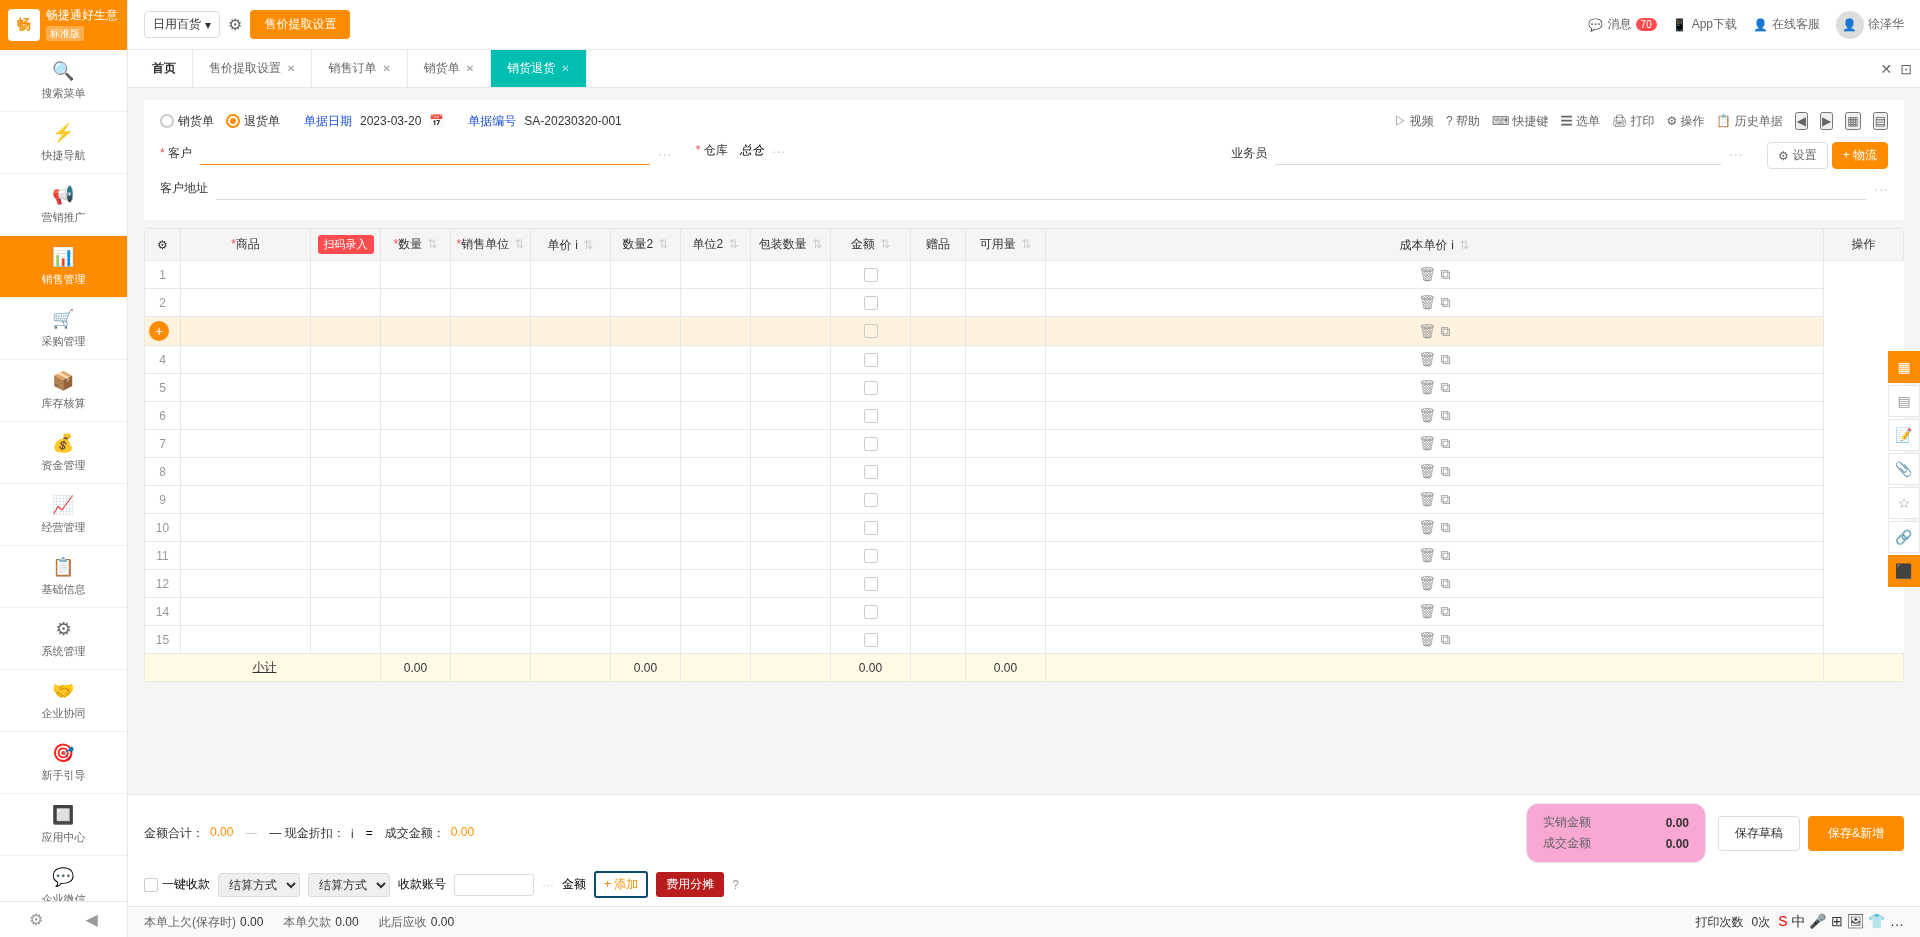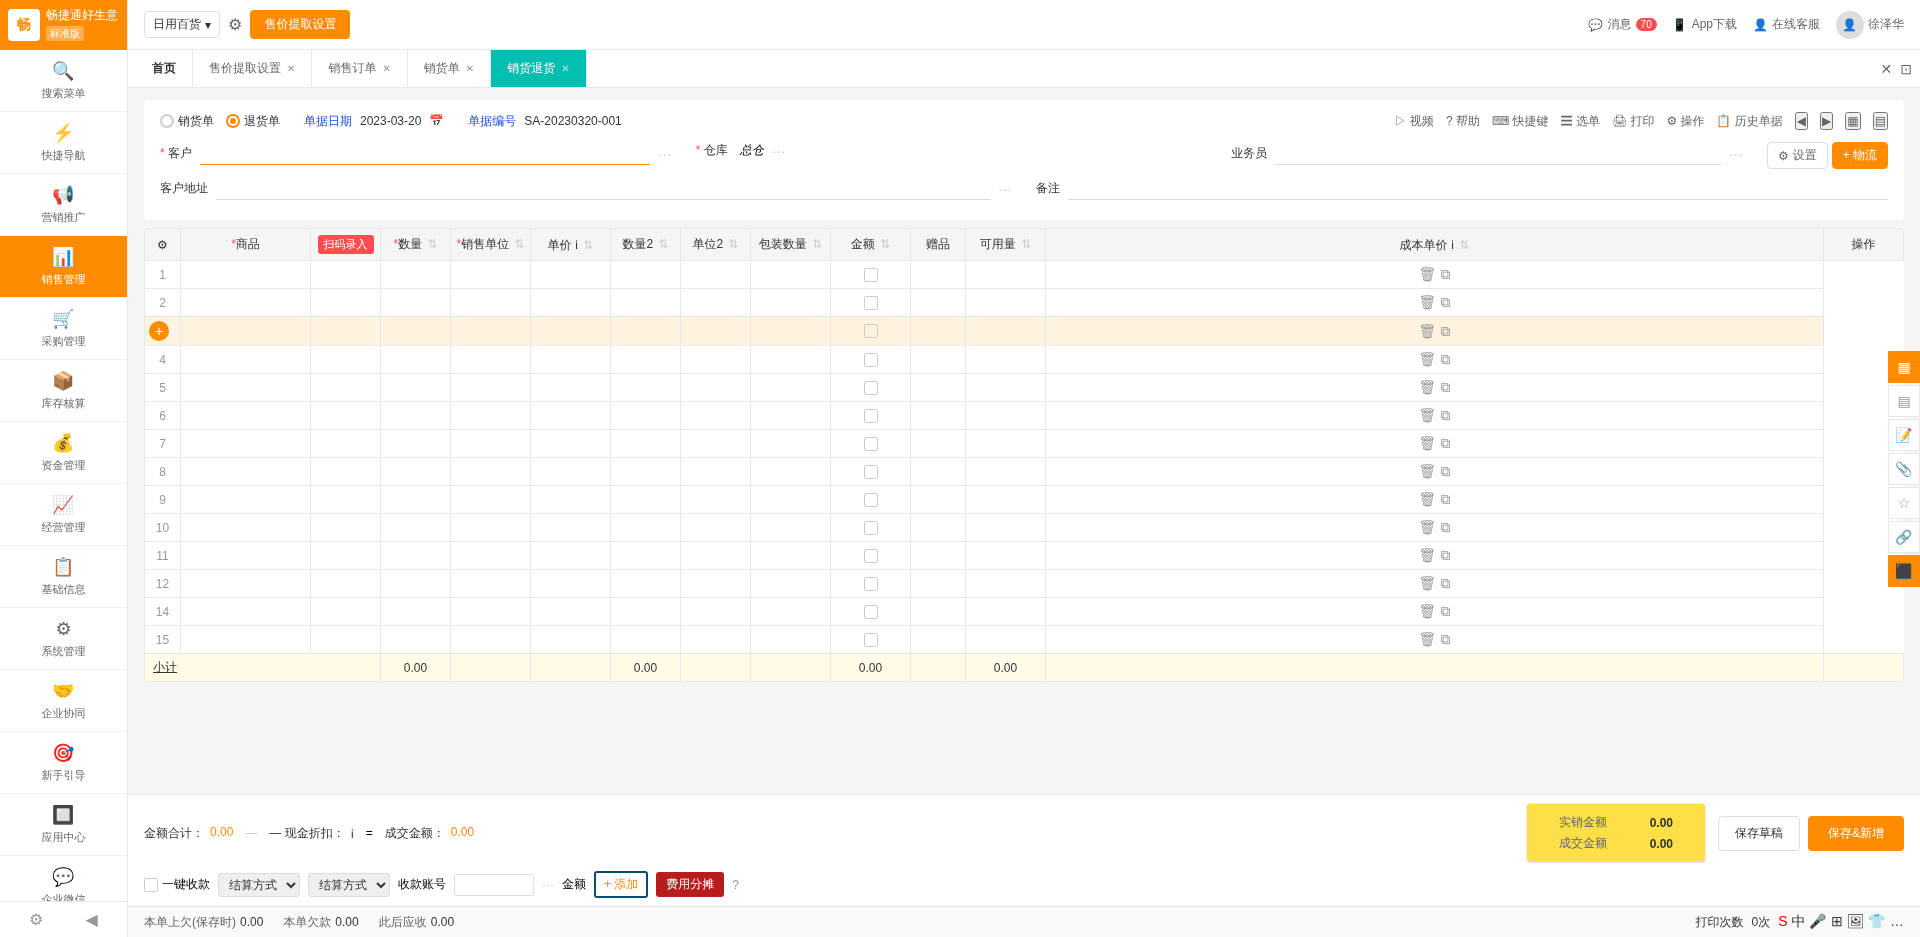--- a/index.html
+++ b/index.html
@@ -79,21 +79,21 @@
     tr.active-row td { background: #fff3e0; }
     .row-num { color: #999; }
     .add-row-btn { width: 20px; height: 20px; background: #ff8c00; color: #fff; border: none; border-radius: 50%; cursor: pointer; font-size: 14px; display: flex; align-items: center; justify-content: center; }
     .scan-btn { background: #ff4d4f; color: #fff; border: none; border-radius: 3px; padding: 2px 6px; font-size: 11px; cursor: pointer; }
     .col-sort { color: #ccc; margin-left: 2px; cursor: pointer; }
     .checkbox-cell { display: flex; align-items: center; justify-content: center; }
     .checkbox { width: 14px; height: 14px; border: 1px solid #ccc; border-radius: 2px; cursor: pointer; }
     .action-cell { display: flex; gap: 4px; justify-content: center; }
     .action-icon { color: #999; cursor: pointer; font-size: 14px; }
     .subtotal-row td { background: #fffbe6; font-weight: normal; color: #333; }
-    .subtotal-label { text-align: left; padding-left: 8px; text-decoration: underline; }
+    .subtotal-label { text-align: center; padding-left: 8px; text-decoration: underline; }
 
     
     .footer-area { background: #fff; padding: 8px 16px; border-top: 1px solid #e8e8e8; flex-shrink: 0; }
     .footer-row1 { display: flex; align-items: center; gap: 12px; margin-bottom: 8px; font-size: 12px; }
     .footer-amount { display: flex; gap: 6px; color: #333; }
     .footer-divider { color: #ccc; }
     .footer-row2 { display: flex; align-items: center; gap: 8px; font-size: 12px; }
     .footer-checkbox { display: flex; align-items: center; gap: 4px; cursor: pointer; }
     .footer-select { border: 1px solid #ddd; border-radius: 3px; padding: 3px 6px; font-size: 12px; color: #333; }
     .footer-input-sm { width: 80px; border: 1px solid #ddd; border-radius: 3px; padding: 3px 6px; font-size: 12px; }
@@ -103,21 +103,21 @@
 
     
     .status-bar { display: flex; align-items: center; justify-content: space-between; padding: 6px 16px; background: #f9f9f9; border-top: 1px solid #e8e8e8; font-size: 12px; color: #333; flex-shrink: 0; }
     .status-left { display: flex; gap: 20px; }
     .status-item { display: flex; align-items: center; gap: 4px; }
     .status-item span.label { color: #666; }
     .status-right-btns { display: flex; align-items: center; gap: 8px; }
     .status-icons { display: flex; gap: 4px; font-size: 14px; }
 
     
-    .summary-box { background: #fde047; border: 1px solid #e8e8e8; border-radius: 4px; padding: 8px 32px; min-width: 180px; }
+    .summary-box { background: #f9a8d4; border: 1px solid #e8e8e8; border-radius: 12px; padding: 8px 16px; min-width: 180px; }
     .summary-row { display: flex; justify-content: space-between; align-items: center; gap: 16px; font-size: 12px; padding: 2px 0; }
     .summary-label { color: #666; }
     .summary-value { color: #333; font-weight: bold; }
 
     .save-btn-group { display: flex; gap: 8px; }
     .btn-save-draft { background: #fff; border: 1px solid #ddd; color: #333; border-radius: 4px; padding: 8px 16px; cursor: pointer; font-size: 12px; }
     .btn-save-new { background: #ff8c00; color: #fff; border: none; border-radius: 4px; padding: 8px 20px; cursor: pointer; font-size: 12px; }
 
     
     .side-panel { position: fixed; right: 0; top: 50%; transform: translateY(-50%); display: flex; flex-direction: column; gap: 2px; z-index: 100; }
@@ -316,24 +316,20 @@
         <div class="field-action-btns">
           <button class="field-action-btn">⚙ <span>设置</span></button>
           <button class="field-action-btn orange">+ 物流</button>
         </div>
       </div>
       <div class="fields-row">
         <div class="field-group">
           <span class="field-label">客户地址</span>
           <input class="field-input" style="">
           <span class="field-dots">···</span>
-        </div>
-        <div class="field-group">
-          <span class="field-label">备注</span>
-          <input class="field-input" style="flex: 2 1 0%;">
         </div>
       </div>
     </div>
 
     <div class="table-wrapper">
       <table>
         <thead>
           <tr>
             <th style="width:36px;">⚙</th>
             <th style="width:130px;"><span style="color:#ff4d4f;">*</span>商品</th>

